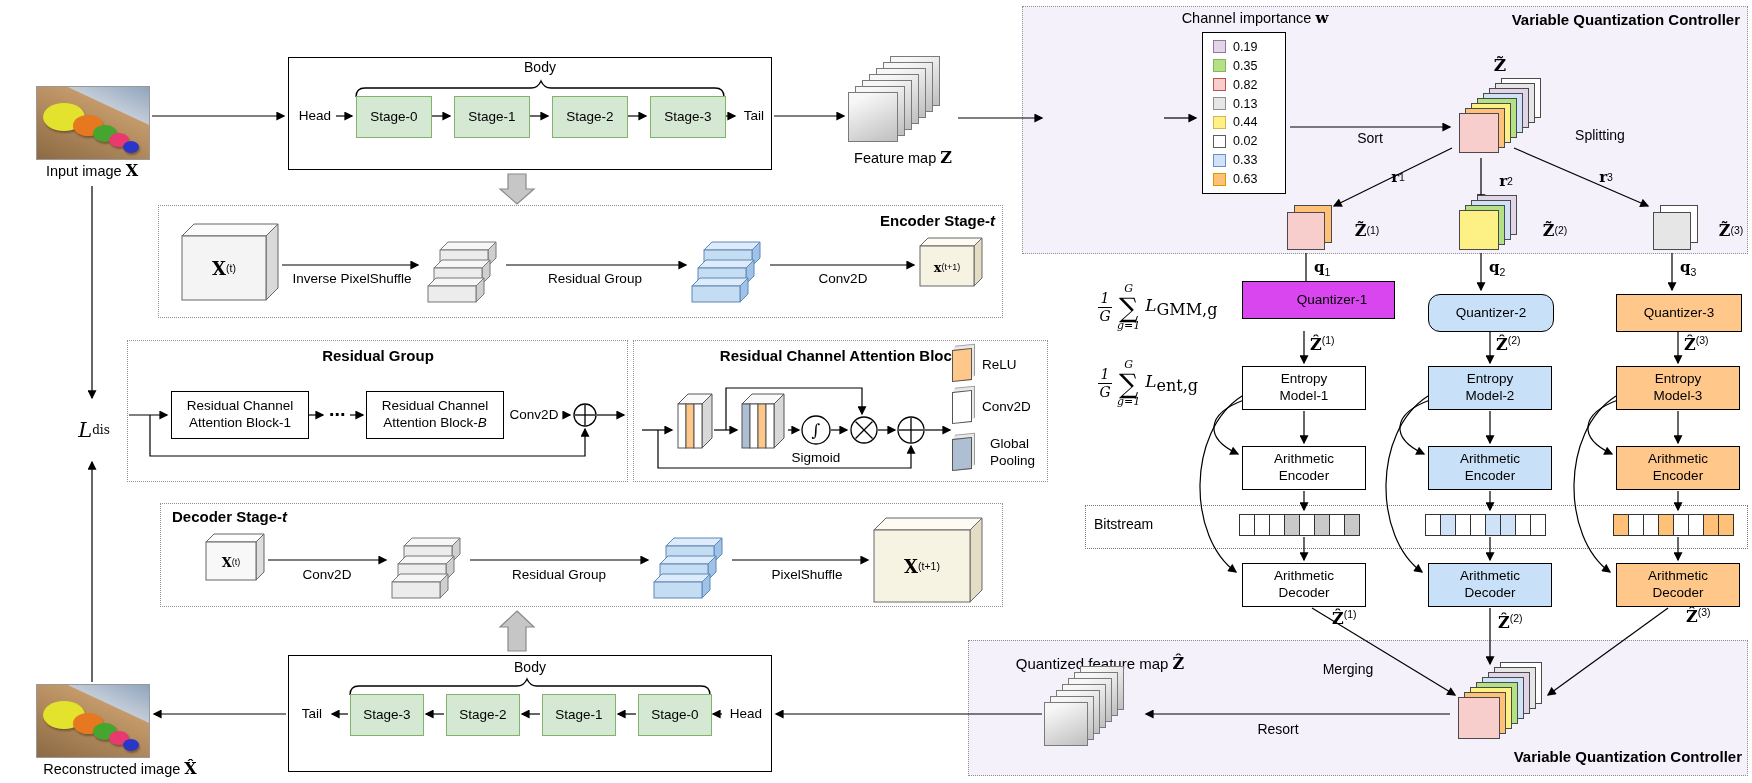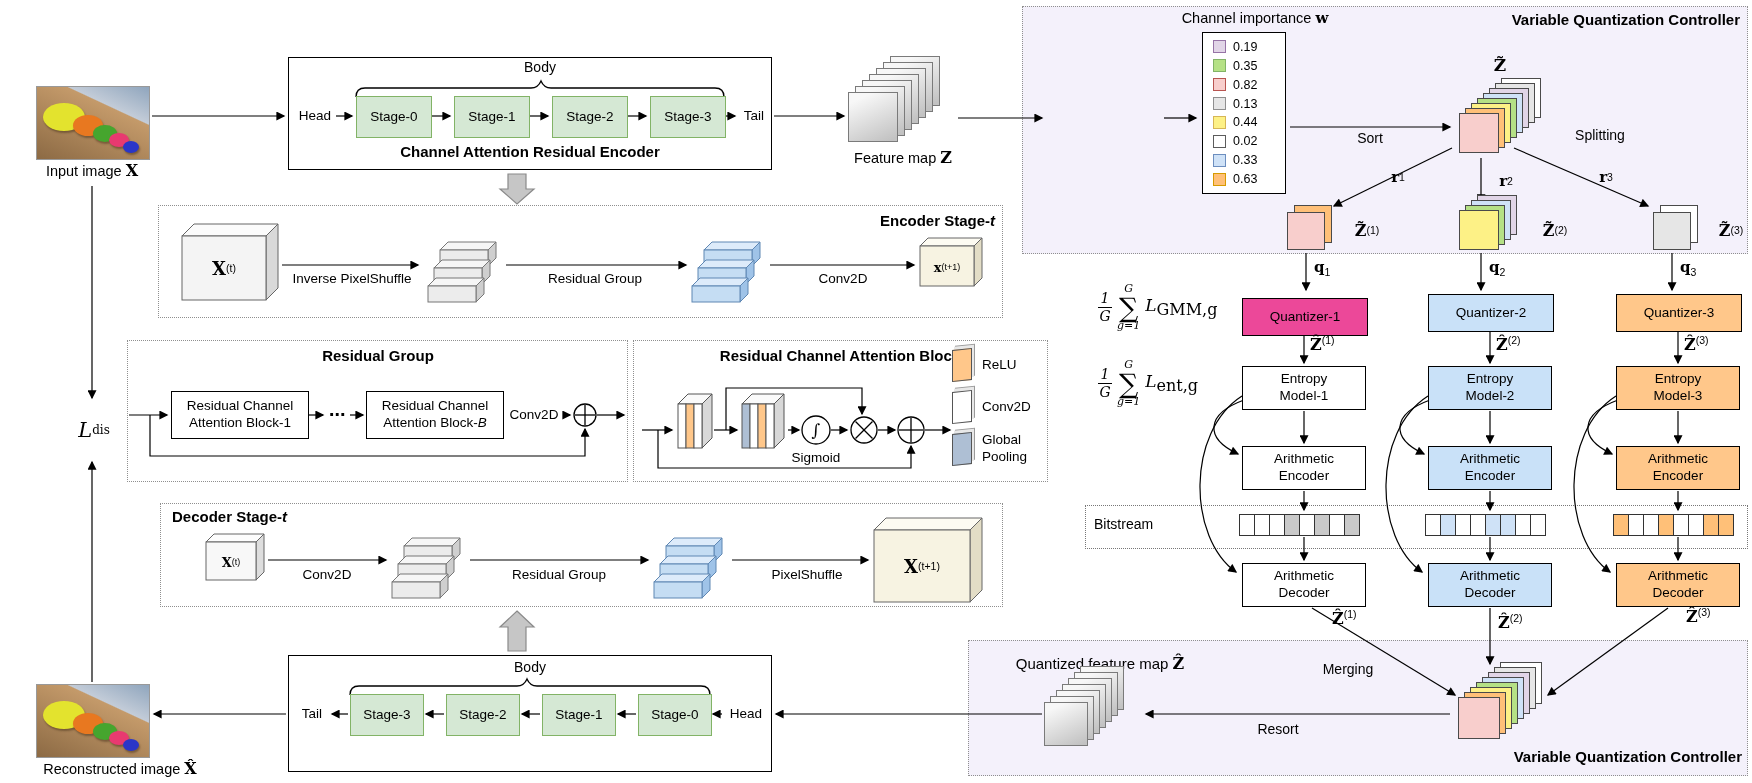--- a/index.html
+++ b/index.html
@@ -302,23 +302,20 @@
     </div>
   <div class="abs z3 lbl ctr stage" style="left:552px;top:96px;width:74px;height:40px;">
       <span>Stage-2</span>
     </div>
   <div class="abs z3 lbl ctr stage" style="left:650px;top:96px;width:74px;height:40px;">
       <span>Stage-3</span>
     </div>
   <div class="abs z3 lbl ctr" style="left:737px;top:106px;width:34px;height:20px;">
       <span>Tail</span>
     </div>
-  <div class="abs z3 title ctr" style="left:300px;top:142px;width:460px;height:20px;">
-      <span>Channel Attention Residual Encoder</span>
-    </div>
 
   <div class="abs z3" style="left:848px;top:56px;width:100px;height:106px;">
     <span class="sq graysq" style="left:42px;top:0;width:50px;height:50px;"></span>
     <span class="sq graysq" style="left:35px;top:6px;width:50px;height:50px;"></span>
     <span class="sq graysq" style="left:28px;top:12px;width:50px;height:50px;"></span>
     <span class="sq graysq" style="left:21px;top:18px;width:50px;height:50px;"></span>
     <span class="sq graysq" style="left:14px;top:24px;width:50px;height:50px;"></span>
     <span class="sq graysq" style="left:7px;top:30px;width:50px;height:50px;"></span>
     <span class="sq graysq" style="left:0;top:36px;width:50px;height:50px;"></span>
   </div>
@@ -424,24 +421,24 @@
   </div>
   <div class="abs z3 ctr" style="left:1700px;top:214px;width:62px;height:32px;">
       <span class="ser" style="font-size:16px;">Z̃</span>
       <sup>(3)</sup>
     </div>
 
   <div class="abs z3" style="left:1314px;top:258px;"><span class="ser" style="font-size:15px;">q</span><sub>1</sub></div>
   <div class="abs z3" style="left:1489px;top:258px;"><span class="ser" style="font-size:15px;">q</span><sub>2</sub></div>
   <div class="abs z3" style="left:1680px;top:258px;"><span class="ser" style="font-size:15px;">q</span><sub>3</sub></div>
 
-  <div class="abs z3 box lbl ctr" style="left: 1242px; top: 298px; width: 124px; height: 36px; background-color: #ec4899;">
+  <div class="abs z3 box lbl ctr" style="left: 1242px; top: 281px; width: 124px; height: 36px; background-color: #d946ef; padding-left: 27px;">
       <span>Quantizer-1</span>
     </div>
-  <div class="abs z3 box lbl ctr" style="left: 1428px; top: 294px; width: 124px; height: 36px; background-color: rgb(201, 225, 248);">
+  <div class="abs z3 box lbl ctr" style="left: 1428px; top: 294px; width: 124px; height: 36px; background-color: rgb(201, 225, 248); border-radius: 12px;">
       <span>Quantizer-2</span>
     </div>
   <div class="abs z3 box lbl ctr" style="left: 1616px; top: 294px; width: 124px; height: 36px; background-color: rgb(255, 199, 138);">
       <span>Quantizer-3</span>
     </div>
 
   <div class="abs z3" style="left:1310px;top:334px;"><span class="ser" style="font-size:16px;">Ẑ</span><sup>(1)</sup></div>
   <div class="abs z3" style="left:1496px;top:334px;"><span class="ser" style="font-size:16px;">Ẑ</span><sup>(2)</sup></div>
   <div class="abs z3" style="left:1684px;top:334px;"><span class="ser" style="font-size:16px;">Ẑ</span><sup>(3)</sup></div>
 
@@ -593,21 +590,21 @@
     </div>
   <div class="abs z3" style="left:952px;top:344px;width:94px;">
     <div style="display:flex;align-items:center;gap:10px;height:42px;">
         <span class="slab" style="background-color: rgb(255, 199, 138);"></span>
         <span class="lbl">ReLU</span>
       </div>
     <div style="display:flex;align-items:center;gap:10px;height:42px;">
         <span class="slab" style="background-color: rgb(255, 255, 255);"></span>
         <span class="lbl">Conv2D</span>
       </div>
-    <div style="display:flex;align-items:center;gap:10px;height:42px;">
+    <div style="display:flex;align-items:flex-end;gap:18px;height:42px;">
         <span class="slab" style="background-color: rgb(174, 191, 212);"></span>
         <span class="lbl" style="width:52px;">Global Pooling</span>
       </div>
   </div>
 
   <div class="abs z3 title" style="left:172px;top:508px;width:220px;"><span>Decoder Stage-</span><em>t</em></div>
   <div class="abs z3 ctr" style="left:208px;top:550px;width:46px;height:24px;">
       <span class="ser" style="font-size:13px;">X</span>
       <sup style="font-size:9px;">(t)</sup>
     </div>

